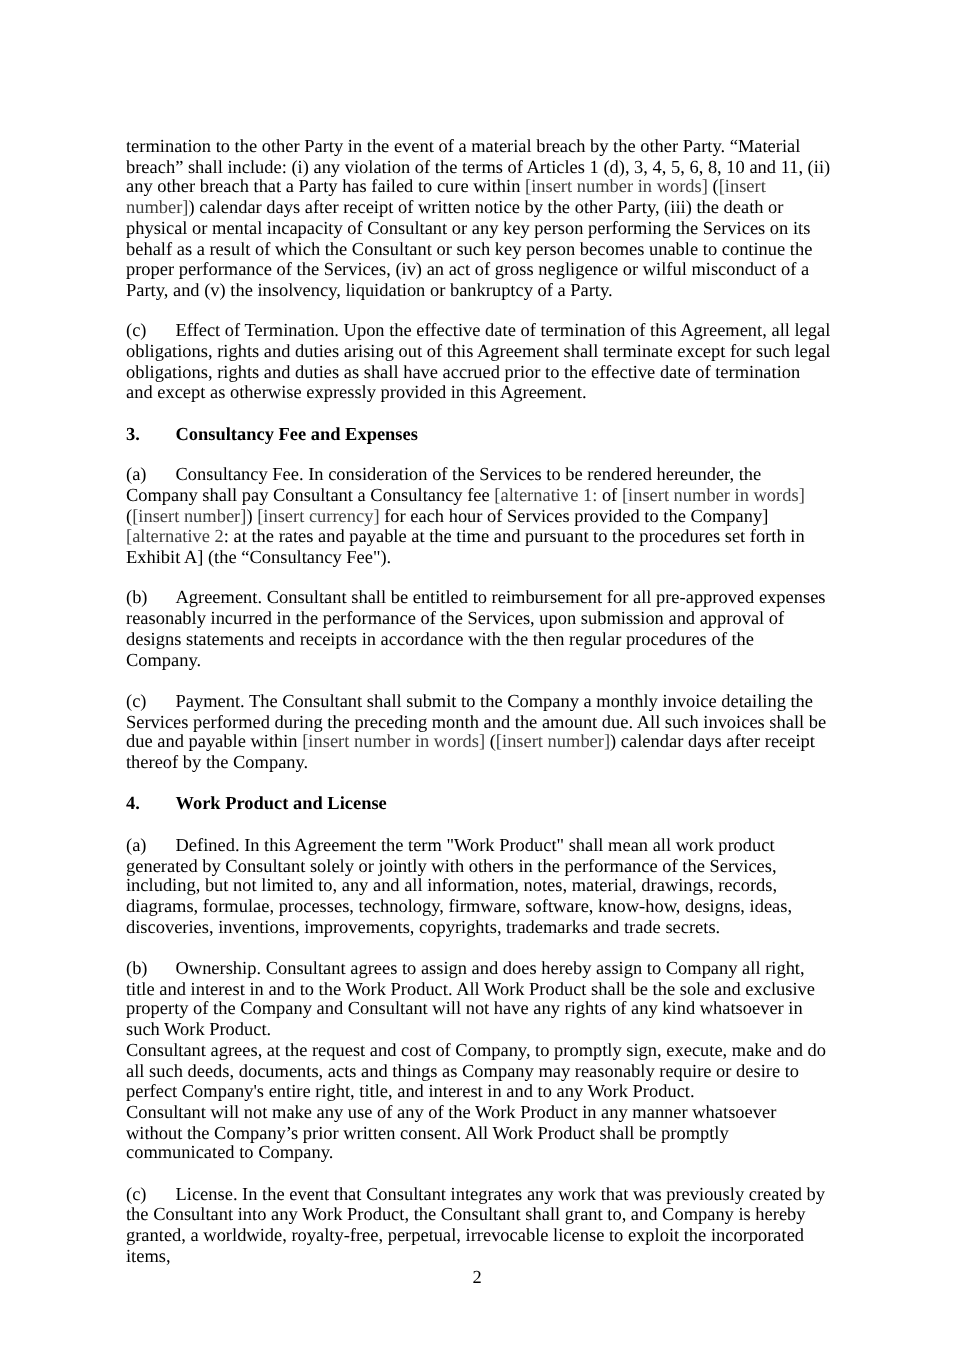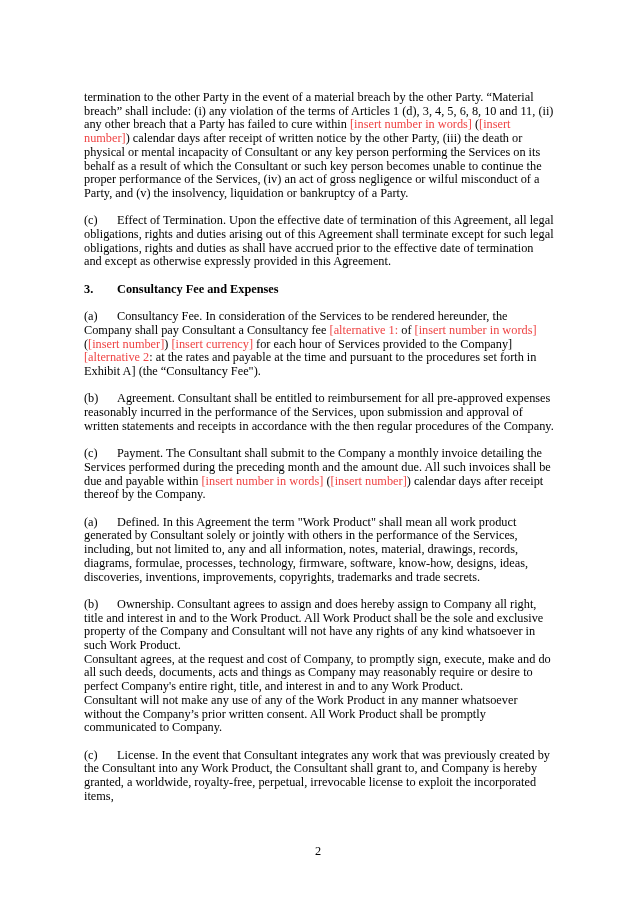--- a/index.html
+++ b/index.html
@@ -29,41 +29,42 @@
     margin: 0 0 13.7px 0;
     padding: 0;
   }
   .para-heading {
     font-weight: bold;
   }
   .para-label {
     display: inline-block;
     width: 33px;
   }
-  .run-red { color: #ef4444; }
+  .run-red { color: #404040; }
   .run-underline { }
   .run-bold { font-weight: bold; }
   .page-number {
     position: absolute;
     left: 0;
     right: 0;
     top: 844px;
     text-align: center;
     font-size: 12.3px;
   }
 </style>
 </head>
 <body>
 
 <div class="page">
   <div class="doc-body">
       <p class="para"><span class="run">termination to the other Party in the event of a material breach by the other Party. “Material breach” shall include: (i) any violation of the terms of Articles 1 (d), 3, 4, 5, 6, 8, 10 and 11, (ii) any other breach that a Party has failed to cure within </span><span class="run run-red">[insert number in words]</span><span class="run"> (</span><span class="run run-red">[insert number]</span><span class="run">) calendar days after receipt of written notice by the other Party, (iii) the death or physical or mental incapacity of Consultant or any key person performing the Services on its behalf as a result of which the Consultant or such key person becomes unable to continue the proper performance of the Services, (iv) an act of gross negligence or wilful misconduct of a Party, and (v) the insolvency, liquidation or bankruptcy of a Party.</span></p>
       <p class="para"><span class="para-label">(c)</span><span class="run run-underline">Effect of Termination</span><span class="run">. Upon the effective date of termination of this Agreement, all legal obligations, rights and duties arising out of this Agreement shall terminate except for such legal obligations, rights and duties as shall have accrued prior to the effective date of termination and except as otherwise expressly provided in this Agreement.</span></p>
       <p class="para para-heading"><span class="para-label">3.</span><span class="run run-bold run-underline">Consultancy Fee and Expenses</span></p>
       <p class="para"><span class="para-label">(a)</span><span class="run run-underline">Consultancy Fee</span><span class="run">. In consideration of the Services to be rendered hereunder, the Company shall pay Consultant a Consultancy fee </span><span class="run run-red">[alternative 1:</span><span class="run"> of </span><span class="run run-red">[insert number in words]</span><span class="run"> (</span><span class="run run-red">[insert number]</span><span class="run">) </span><span class="run run-red">[insert currency]</span><span class="run"> for each hour of Services provided to the Company]</span><br><span class="run run-red">[alternative 2</span><span class="run">: at the rates and payable at the time and pursuant to the procedures set forth in Exhibit A] (the “Consultancy Fee").</span></p>
-      <p class="para"><span class="para-label">(b)</span><span class="run run-underline">Agreement</span><span class="run">. Consultant shall be entitled to reimbursement for all pre-approved expenses reasonably incurred in the performance of the Services, upon submission and approval of written statements and receipts in accordance with the then regular procedures of the Company.</span></p>
+      <p class="para"><span class="para-label">(b)</span><span class="run run-underline">Agreement</span><span class="run">. Consultant shall be entitled to reimbursement for all pre-approved expenses reasonably incurred in the performance of the Services, upon submission and approval of designs statements and receipts in accordance with the then regular procedures of the Company.</span></p>
       <p class="para"><span class="para-label">(c)</span><span class="run run-underline">Payment</span><span class="run">. The Consultant shall submit to the Company a monthly invoice detailing the Services performed during the preceding month and the amount due. All such invoices shall be due and payable within </span><span class="run run-red">[insert number in words]</span><span class="run"> (</span><span class="run run-red">[insert number]</span><span class="run">) calendar days after receipt thereof by the Company.</span></p>
+      <p class="para para-heading"><span class="para-label">4.</span><span class="run run-bold run-underline">Work Product and License</span></p>
       <p class="para"><span class="para-label">(a)</span><span class="run run-underline">Defined</span><span class="run">. In this Agreement the term "Work Product" shall mean all work product generated by Consultant solely or jointly with others in the performance of the Services, including, but not limited to, any and all information, notes, material, drawings, records, diagrams, formulae, processes, technology, firmware, software, know-how, designs, ideas, discoveries, inventions, improvements, copyrights, trademarks and trade secrets.</span></p>
       <p class="para"><span class="para-label">(b)</span><span class="run run-underline">Ownership</span><span class="run">. Consultant agrees to assign and does hereby assign to Company all right, title and interest in and to the Work Product. All Work Product shall be the sole and exclusive property of the Company and Consultant will not have any rights of any kind whatsoever in such Work Product.</span><br><span class="run">Consultant agrees, at the request and cost of Company, to promptly sign, execute, make and do all such deeds, documents, acts and things as Company may reasonably require or desire to perfect Company's entire right, title, and interest in and to any Work Product.</span><br><span class="run">Consultant will not make any use of any of the Work Product in any manner whatsoever without the Company’s prior written consent. All Work Product shall be promptly communicated to Company.</span></p>
       <p class="para"><span class="para-label">(c)</span><span class="run run-underline">License</span><span class="run">. In the event that Consultant integrates any work that was previously created by the Consultant into any Work Product, the Consultant shall grant to, and Company is hereby granted, a worldwide, royalty-free, perpetual, irrevocable license to exploit the incorporated items,</span></p>
     </div>
   <div class="page-number">2</div>
 </div>
 
 </body></html>

